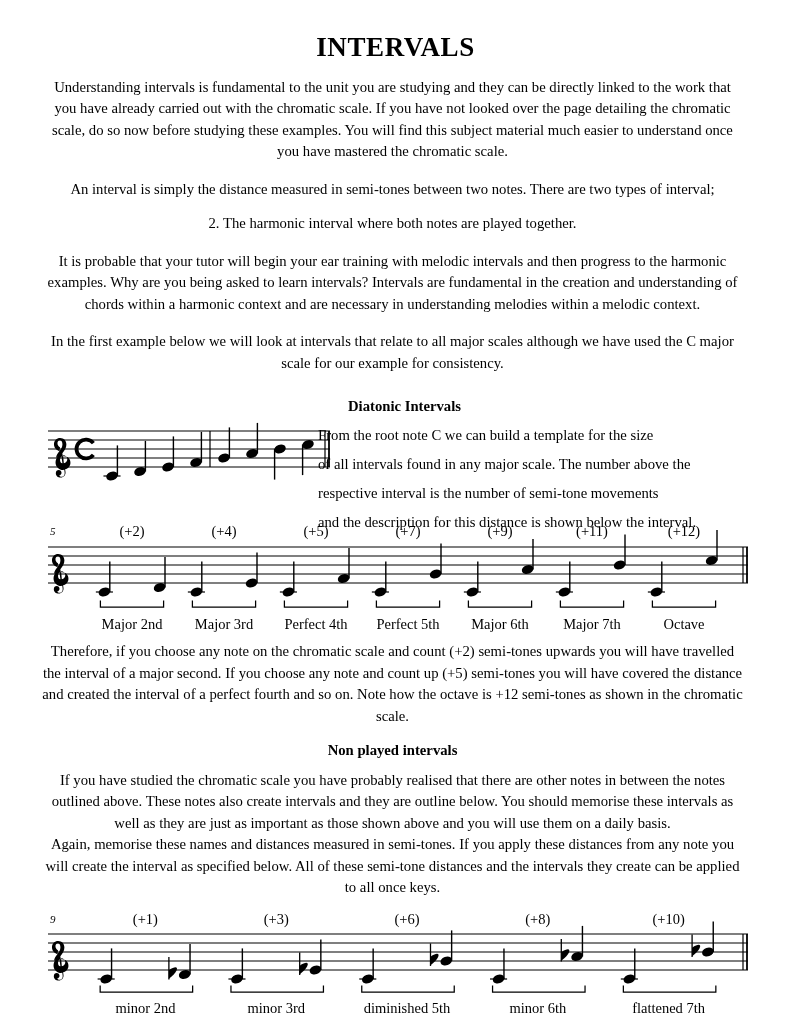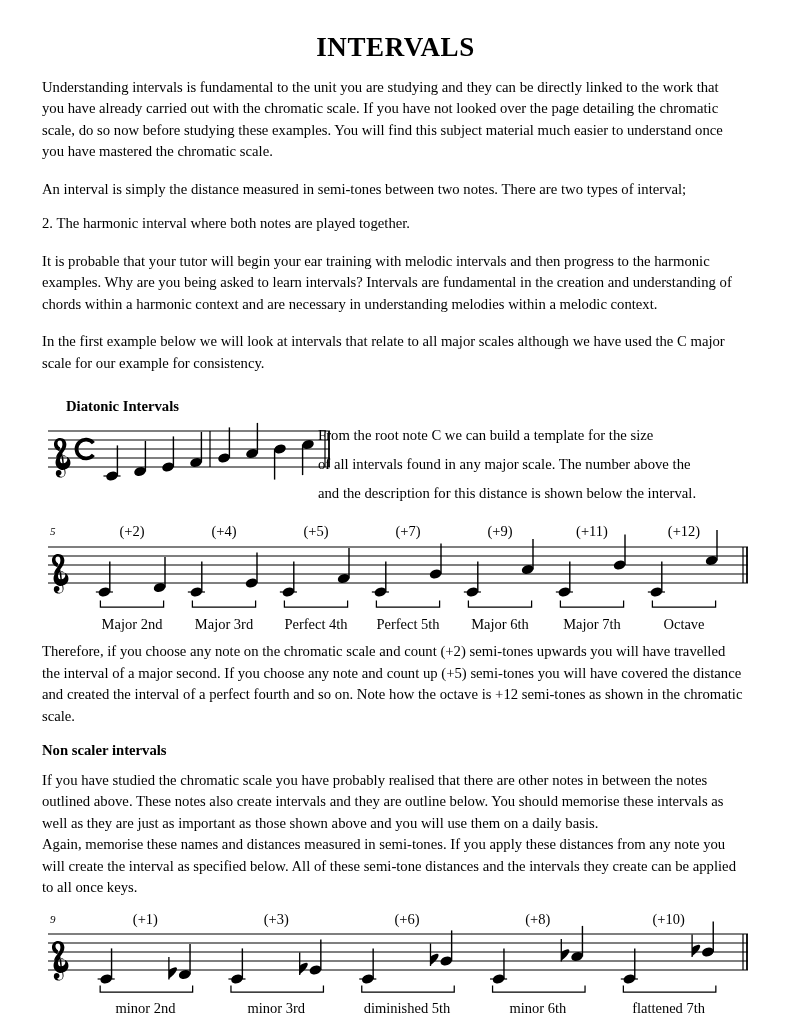--- a/index.html
+++ b/index.html
@@ -28,21 +28,21 @@
     font-weight: bold;
     letter-spacing: 0.6px;
     margin: 0;
     padding-top: 32px;
     font-family: "Liberation Serif", "DejaVu Serif", serif;
   }
   .body-block {
     margin: 0 48px 0 42px;
     font-size: 14.7px;
     line-height: 1.46;
-    text-align: left;
+    text-align: center;
   }
   .para {
     margin: 0;
   }
   .gap-lg { height: 16px; }
   .gap-md { height: 13px; }
   .gap-sm { height: 8px; }
   .section-head {
     font-weight: bold;
     font-size: 14.7px;
@@ -145,20 +145,21 @@
           <g>
             <ellipse cx="308" cy="27.5" rx="5.94" ry="4.32" transform="rotate(-20 308 27.5)" fill="#000000"></ellipse>
             <line x1="302.6" y1="27.5" x2="302.6" y2="58.099999999999994" stroke="#000000" stroke-width="1.4"></line>
           </g>
           <line x1="210" y1="14" x2="210" y2="50" stroke="#000000" stroke-width="1.2"></line>
         </svg>
     </div>
     <div class="side-note">
       <p>From the root note C we can build a template for the size</p>
       <p>of all intervals found in any major scale. The number above the</p>
+      <p>respective interval is the number of semi-tone movements</p>
       <p>and the description for this distance is shown below the interval.</p>
     </div>
   </div>
 
   <div style="height:10px"></div>
 
   <div class="staff-wrap">
     <svg id="svg-diatonic" width="791" height="122" viewBox="0 0 791 122">
         <text x="50" y="22" font-size="11" font-family="&quot;Liberation Serif&quot;, &quot;DejaVu Serif&quot;, serif" fill="#000000" text-anchor="start" font-style="italic" font-weight="normal">5</text>
         <g>
@@ -272,21 +273,21 @@
         </g>
         <text x="684" y="116" font-size="14.5" font-family="&quot;Liberation Serif&quot;, &quot;DejaVu Serif&quot;, serif" fill="#000000" text-anchor="middle" font-style="normal" font-weight="normal">Octave</text>
       </svg>
   </div>
 
   <div style="height:6px"></div>
 
   <div class="body-block">
     <p class="para">Therefore, if you choose any note on the chromatic scale and count (+2) semi-tones upwards  you will have travelled the interval of a major second. If you choose any note and count up (+5) semi-tones you will have covered the distance and created the interval of a perfect fourth and so on. Note how the octave is +12 semi-tones as shown in the chromatic scale.</p>
     <div class="gap-md"></div>
-    <p class="section-head">Non scaler intervals</p>
+    <p class="section-head">Non played intervals</p>
     <div class="gap-sm"></div>
     <p class="para">If you have studied the chromatic scale you have probably realised that there are other notes in between the notes outlined above. These notes also create intervals and they are outline below. You should memorise these intervals as well as they are just as important as those shown above and you will use them on a daily basis.</p>
     <p class="para">Again, memorise these names and distances measured in semi-tones. If you apply these distances from any note you will create the interval as specified below. All of these semi-tone distances and the intervals they create can be applied to all once keys.</p>
   </div>
 
   <div style="height:8px"></div>
 
   <div class="staff-wrap">
     <svg id="svg-nonscaler" width="791" height="110" viewBox="0 0 791 110">
         <text x="50" y="17" font-size="11" font-family="&quot;Liberation Serif&quot;, &quot;DejaVu Serif&quot;, serif" fill="#000000" text-anchor="start" font-style="italic" font-weight="normal">9</text>

